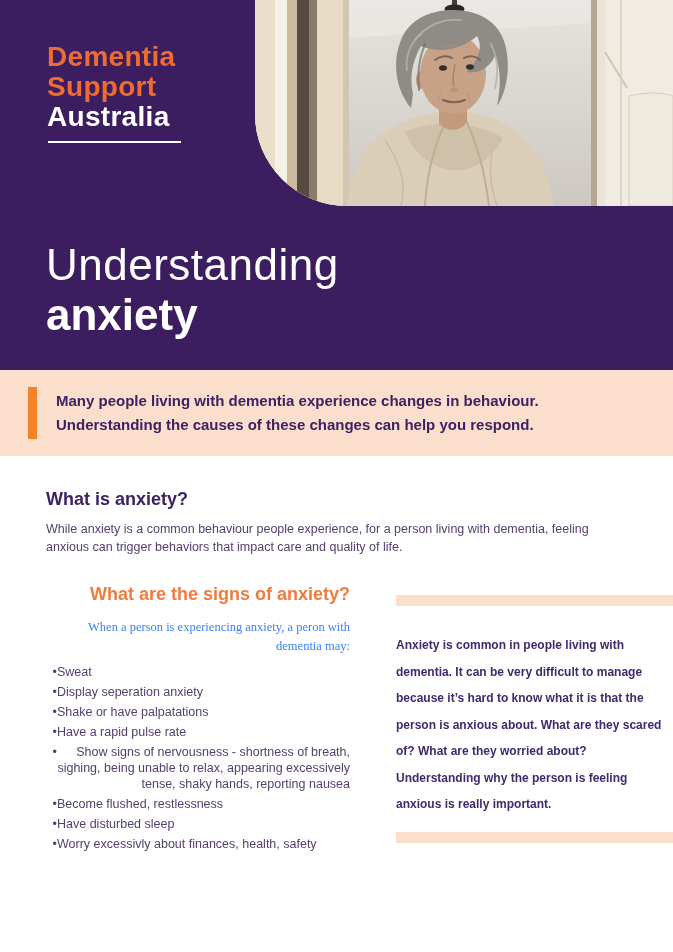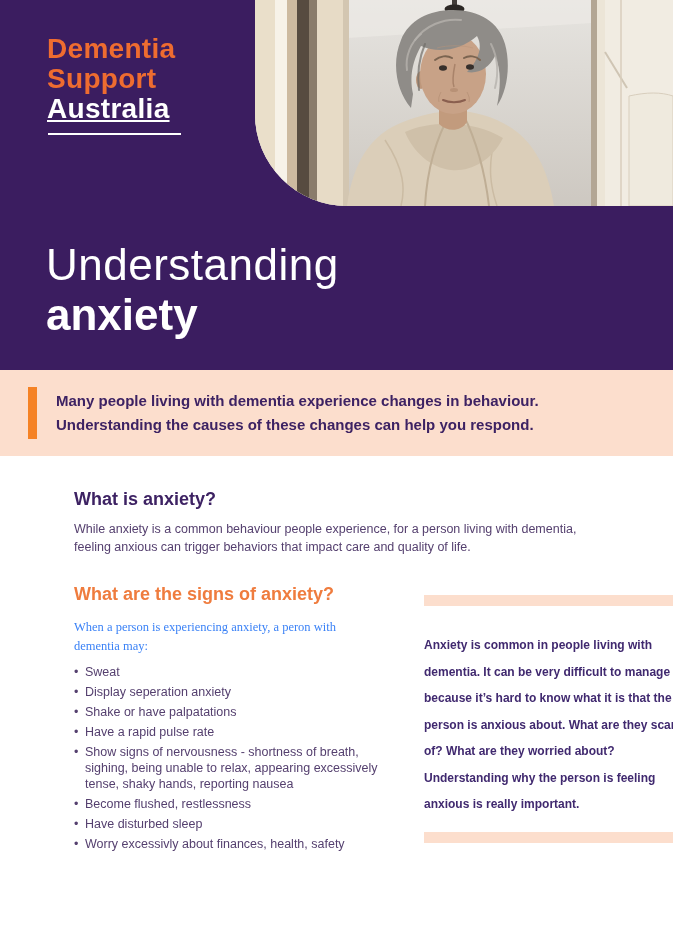--- a/index.html
+++ b/index.html
@@ -22,52 +22,52 @@
   .photo {
     position: absolute;
     top: 0; right: 0;
     width: 418px; height: 206px;
     border-bottom-left-radius: 92px;
     overflow: hidden;
     background: #d7d3cc;
   }
   .photo svg { display: block; }
 
-  .logo { position: absolute; left: 47px; top: 34px; }
+  .logo { position: absolute; left: 47px; top: 42px; }
   .logo-line {
     font-size: 28px; font-weight: 800; line-height: 30px;
     color: #ee6c30; letter-spacing: 0.3px;
   }
-  .logo-line.white { color: #ffffff; text-decoration: underline; }
+  .logo-line.white { color: #ffffff; }
   .logo-divider { width: 133px; height: 2px; background: #ffffff; margin: 9px 0 7px 1px; }
   .tagline div {
     font-size: 8.5px; font-weight: 700; color: #ffffff;
     line-height: 10.5px; letter-spacing: 0.1px;
   }
 
   .hero-title { position: absolute; left: 46px; top: 240px; margin: 0; color: #ffffff; }
   .hero-title .t1 { display: block; font-size: 44px; line-height: 50px; font-weight: 400; letter-spacing: 0.5px; }
   .hero-title .t2 { display: block; font-size: 44px; line-height: 50px; font-weight: 800; }
 
   
   .intro-band {
     height: 86px; background: #fcdecd;
     display: flex; align-items: center;
     padding-left: 28px;
   }
   .accent-bar { width: 9px; height: 52px; background: #f58225; margin-right: 19px; flex: none; }
   .intro-band p { margin: 0; font-size: 15px; font-weight: 700; color: #3d2263; line-height: 24px; }
 
   
-  main { padding: 0 74px; }
+  main { padding: 0 46px; }
   .h-purple { margin: 33px 0 0; font-size: 18px; font-weight: 700; color: #3d2263; }
   .what-body { margin: 10px 0 0; font-size: 12.5px; color: #55406f; line-height: 18px; max-width: 575px; }
 
   .columns { display: flex; margin-top: 28px; }
-  .col-left { width: 304px; flex: none; }
+  .col-left { width: 304px; flex: none; text-align: right; }
   .h-orange { margin: 0; font-size: 18px; font-weight: 700; color: #ef7c3e; }
   .signs-intro { margin: 13px 0 0; font-size: 12.5px; color: #3b82f6; line-height: 19px; font-family: Liberation Serif, serif; }
   .signs-list { list-style: none; margin: 8px 0 0; padding: 0; }
   .signs-list li {
     display: flex; font-size: 12.5px; color: #55406f;
     line-height: 16px; margin-bottom: 4px;
   }
   .signs-list .bullet { width: 11px; flex: none; }
 
   .col-right { margin-left: 46px; width: 278px; flex: none; padding-top: 11px; }

